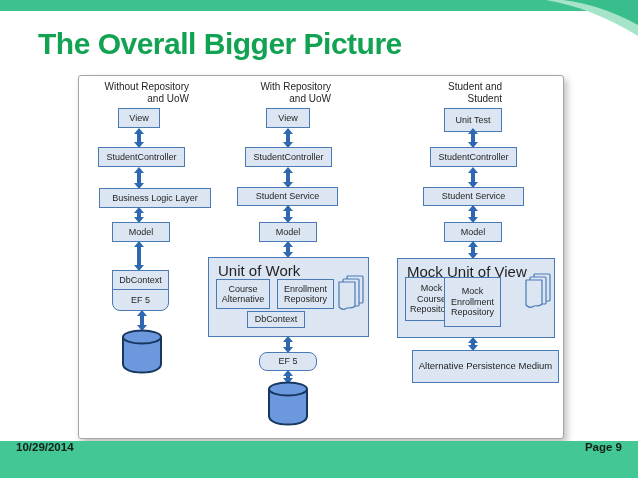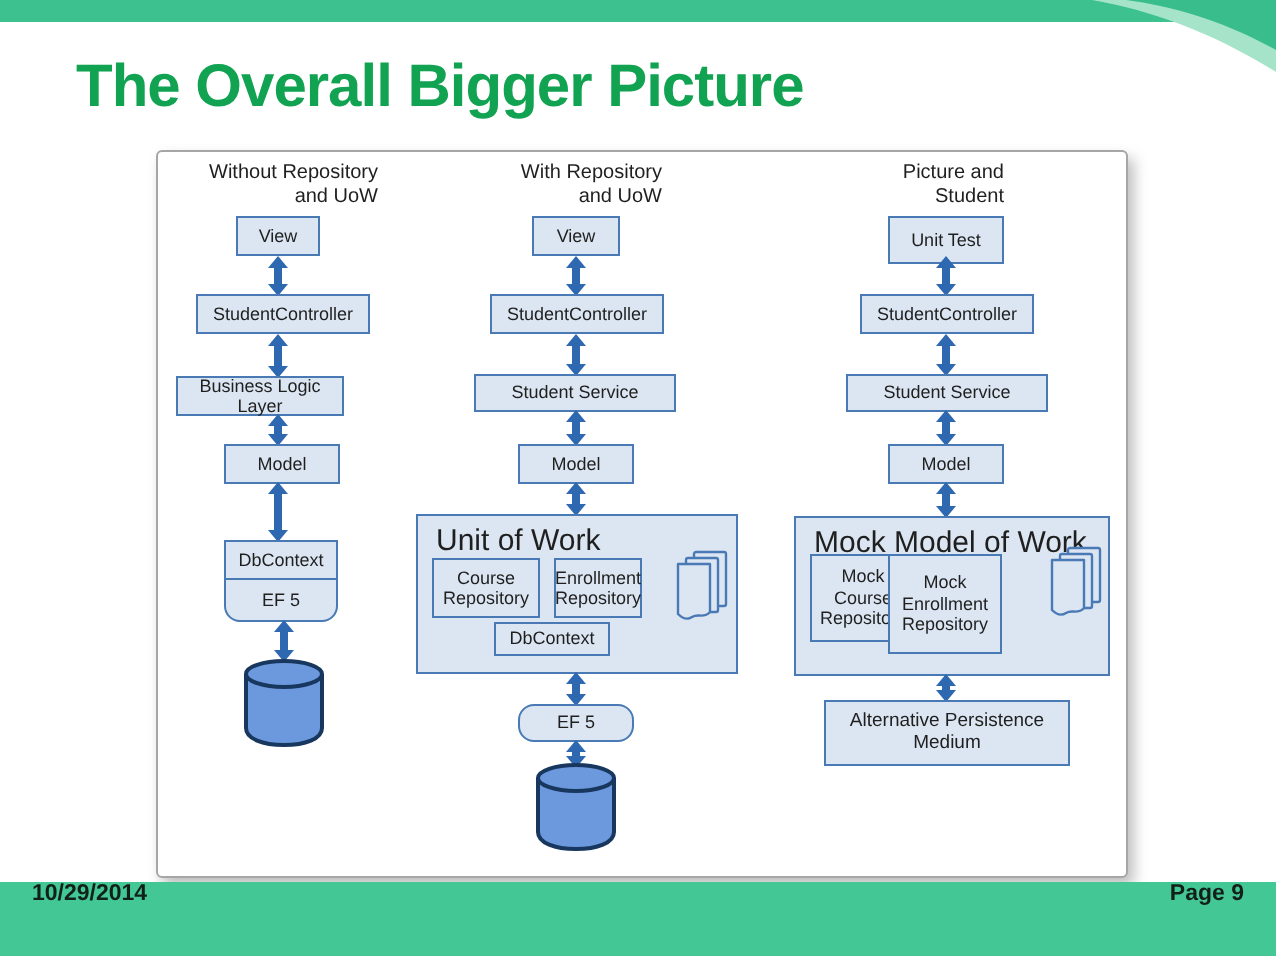--- a/index.html
+++ b/index.html
@@ -76,21 +76,21 @@
   <div class="dbox" style="left:118px;top:108px;width:42px;height:20px">View</div>
   <div class="arrow" style="left:134px;top:128px;height:20px">
       <div class="shaft"></div>
     </div>
 
   <div class="dbox" style="left:98px;top:147px;width:87px;height:20px">StudentController</div>
   <div class="arrow" style="left:134px;top:167px;height:22px">
       <div class="shaft"></div>
     </div>
 
-  <div class="dbox" style="left:88px;top:188px;width:84px;height:20px">Business Logic Layer</div>
+  <div class="dbox" style="left:99px;top:188px;width:112px;height:20px">Business Logic Layer</div>
   <div class="arrow" style="left:134px;top:207px;height:16px">
       <div class="shaft"></div>
     </div>
 
   <div class="dbox" style="left:112px;top:222px;width:58px;height:20px">Model</div>
   <div class="arrow" style="left:134px;top:241px;height:30px">
       <div class="shaft"></div>
     </div>
 
   <div class="dbox" style="left:112px;top:270px;width:57px;height:20px">DbContext</div>
@@ -125,22 +125,22 @@
     </div>
 
   <div class="dbox" style="left:259px;top:222px;width:58px;height:20px">Model</div>
   <div class="arrow" style="left:283px;top:241px;height:17px">
       <div class="shaft"></div>
     </div>
 
   <div class="container-box" style="left:208px;top:257px;width:161px;height:80px">
     <span class="container-label">Unit of Work</span>
   </div>
-  <div class="dbox" style="left:216px;top:279px;width:54px;height:30px">Course Repository</div>
-  <div class="dbox" style="left:277px;top:279px;width:44px;height:30px">Enrollment Repository</div>
+  <div class="dbox" style="left:216px;top:279px;width:54px;height:30px">Course Alternative</div>
+  <div class="dbox" style="left:277px;top:279px;width:57px;height:30px">Enrollment Repository</div>
   <svg class="docs" style="left:337px;top:275px" width="28" height="36" viewBox="0 0 28 36">
     <rect class="doc-page" x="10" y="1" width="16" height="27" rx="1"></rect>
     <rect class="doc-page" x="6" y="4" width="16" height="27" rx="1"></rect>
     <path class="doc-page" d="M2 7 H18 V31 C15 34.5 12 31.5 9 33.5 C6 35.5 3.5 33.5 2 32 Z"></path>
   </svg>
   <div class="dbox" style="left:247px;top:311px;width:58px;height:17px">DbContext</div>
 
   <div class="arrow" style="left:283px;top:336px;height:17px">
       <div class="shaft"></div>
     </div>
@@ -148,21 +148,21 @@
   <div class="arrow" style="left:283px;top:370px;height:14px">
       <div class="shaft"></div>
     </div>
 
   <svg class="cyl" style="left:266px;top:380px" width="44" height="46" viewBox="0 0 44 46">
     <path class="cyl-body" d="M3 9 L3 36 C3 41.5 11.5 44.5 22 44.5 C32.5 44.5 41 41.5 41 36 L41 9"></path>
     <ellipse class="cyl-top" cx="22" cy="9" rx="19" ry="6.5"></ellipse>
   </svg>
 
   <div class="col-header" style="left:438px;top:81px;width:64px">
-    <div>Picture and</div>
+    <div>Student and</div>
     <div>Student</div>
   </div>
 
   <div class="dbox" style="left:444px;top:108px;width:58px;height:24px">Unit Test</div>
   <div class="arrow" style="left:468px;top:128px;height:20px">
       <div class="shaft"></div>
     </div>
 
   <div class="dbox" style="left:430px;top:147px;width:87px;height:20px">StudentController</div>
   <div class="arrow" style="left:468px;top:167px;height:21px">
@@ -173,33 +173,33 @@
   <div class="arrow" style="left:468px;top:205px;height:18px">
       <div class="shaft"></div>
     </div>
 
   <div class="dbox" style="left:444px;top:222px;width:58px;height:20px">Model</div>
   <div class="arrow" style="left:468px;top:241px;height:18px">
       <div class="shaft"></div>
     </div>
 
   <div class="container-box" style="left:397px;top:258px;width:158px;height:80px">
-    <span class="container-label">Mock Model of Work</span>
+    <span class="container-label">Mock Unit of View</span>
   </div>
   <div class="dbox" style="left:405px;top:277px;width:53px;height:44px">Mock Course Repository</div>
   <div class="dbox" style="left:444px;top:277px;width:57px;height:50px">Mock Enrollment Repository</div>
   <svg class="docs" style="left:524px;top:273px" width="28" height="36" viewBox="0 0 28 36">
     <rect class="doc-page" x="10" y="1" width="16" height="27" rx="1"></rect>
     <rect class="doc-page" x="6" y="4" width="16" height="27" rx="1"></rect>
     <path class="doc-page" d="M2 7 H18 V31 C15 34.5 12 31.5 9 33.5 C6 35.5 3.5 33.5 2 32 Z"></path>
   </svg>
 
   <div class="arrow" style="left:468px;top:337px;height:14px">
       <div class="shaft"></div>
     </div>
-  <div class="dbox" style="left:412px;top:350px;width:123px;height:33px;font-size:9.5px">Alternative Persistence Medium</div>
+  <div class="dbox" style="left:412px;top:350px;width:147px;height:33px;font-size:9.5px">Alternative Persistence Medium</div>
 
   <div class="footer">
     <span>10/29/2014</span>
     <span>Page 9</span>
   </div>
 
 </div>
 
 </body></html>

